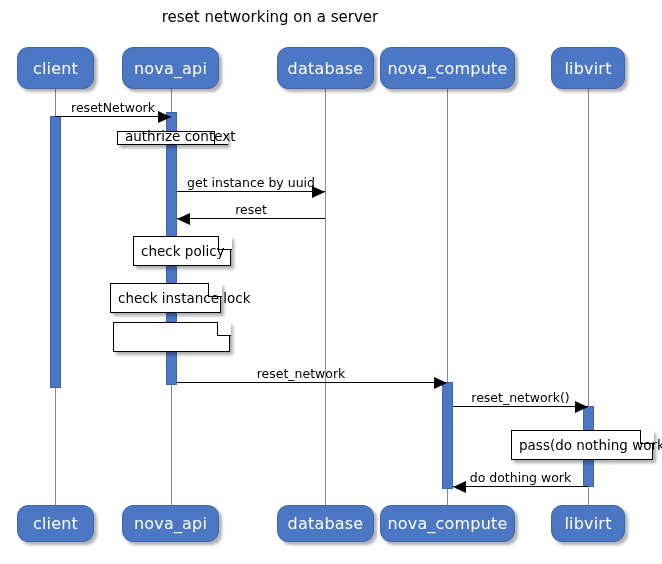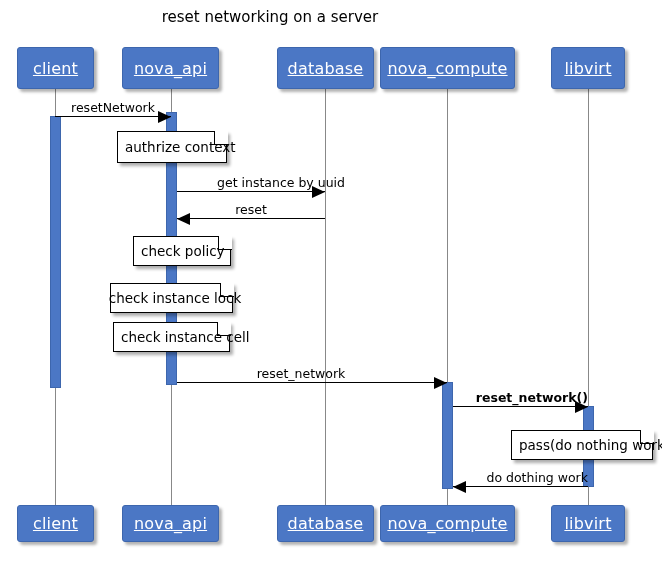--- a/index.html
+++ b/index.html
@@ -46,30 +46,29 @@
     width: 1px;
     background: #888888;
   }
 
   
   .participant {
     position: absolute;
     box-sizing: border-box;
     background: #4b77c5;
     border: 1px solid #3d66ad;
-    border-radius: 3px;
+    border-radius: 11px;
     color: #ffffff;
     font-size: 16px;
     display: flex;
     align-items: center;
     justify-content: center;
     white-space: nowrap;
     box-shadow: 3px 3px 3px rgba(0,0,0,0.30);
     letter-spacing: 0.2px;
-    text-decoration: underline;
   }
 
   
   .activation {
     position: absolute;
     box-sizing: border-box;
     width: 11px;
     background: #4b77c5;
     border: 1px solid #3d66ad;
   }
@@ -159,52 +158,51 @@
       <div class="lifeline" style="left: 588px; top: 89px; height: 416px;"></div>
       <div class="activation" style="left: 50px; top: 116px; height: 272px;"></div>
       <div class="activation" style="left: 166px; top: 112px; height: 273px;"></div>
       <div class="activation" style="left: 442px; top: 382px; height: 107px;"></div>
       <div class="activation" style="left: 583px; top: 406px; height: 81px;"></div>
       <div class="msg-line" style="left: 55px; top: 116px; width: 116px;"></div>
       <div class="arrow-head arrow-right" style="top: 111px; left: 158px;"></div>
       <div class="msg-label" style="top: 100px; left: 55px; width: 116px; text-align: center;">resetNetwork</div>
       <div class="msg-line" style="left: 177px; top: 191px; width: 148px;"></div>
       <div class="arrow-head arrow-right" style="top: 186px; left: 312px;"></div>
-      <div class="msg-label" style="top: 175px; left: 177px; width: 148px; text-align: center; margin-left: 30px;">get instance by uuid</div>
+      <div class="msg-label" style="top: 175px; left: 177px; width: 148px; text-align: center;">get instance by uuid</div>
       <div class="msg-line" style="left: 177px; top: 218px; width: 148px;"></div>
       <div class="arrow-head arrow-left" style="top: 213px; left: 177px;"></div>
       <div class="msg-label" style="top: 202px; left: 177px; width: 148px; text-align: center;">reset</div>
       <div class="msg-line" style="left: 177px; top: 382px; width: 270px;"></div>
       <div class="arrow-head arrow-right" style="top: 377px; left: 434px;"></div>
       <div class="msg-label" style="top: 366px; left: 166px; width: 270px; text-align: center;">reset_network</div>
       <div class="msg-line" style="left: 453px; top: 406px; width: 135px;"></div>
       <div class="arrow-head arrow-right" style="top: 401px; left: 575px;"></div>
-      <div class="msg-label" style="top: 390px; left: 453px; width: 135px; text-align: right; font-weight: bold;">reset_network()</div>
+      <div class="msg-label" style="top: 390px; left: 453px; width: 135px; text-align: center;">reset_network()</div>
       <div class="msg-line" style="left: 453px; top: 486px; width: 135px;"></div>
       <div class="arrow-head arrow-left" style="top: 481px; left: 453px;"></div>
-      <div class="msg-label" style="top: 470px; left: 453px; width: 135px; text-align: right;">do dothing work</div>
-      <div class="note" style="left: 117px; top: 131px; width: 110px; height: 32px;">
+      <div class="msg-label" style="top: 470px; left: 453px; width: 135px; text-align: center;">do dothing work</div>
+      <div class="note" style="left: 117px; top: 131px; width: 110px; height: 14px; align-items: flex-end;">
         <div class="fold-tri"></div>
         <div class="fold"></div>
         <div class="note-text">authrize context</div>
       </div>
       <div class="note" style="left: 133px; top: 236px; width: 98px; height: 30px;">
         <div class="fold-tri"></div>
         <div class="fold"></div>
         <div class="note-text">check policy</div>
       </div>
-      <div class="note" style="left: 110px; top: 283px; width: 123px; height: 30px; justify-content: center;">
+      <div class="note" style="left: 110px; top: 283px; width: 111px; height: 30px;">
         <div class="fold-tri"></div>
         <div class="fold"></div>
         <div class="note-text">check instance lock</div>
       </div>
       <div class="note" style="left: 113px; top: 322px; width: 117px; height: 30px;">
         <div class="fold-tri"></div>
         <div class="fold"></div>
-        <div class="note-text">check instance cell</div>
       </div>
       <div class="note" style="left: 511px; top: 430px; width: 142px; height: 30px;">
         <div class="fold-tri"></div>
         <div class="fold"></div>
         <div class="note-text">pass(do nothing work)</div>
       </div>
       <div class="participant" style="left: 17px; top: 47px; width: 77px; height: 42px;">
         <div>client</div>
       </div>
       <div class="participant" style="left: 17px; top: 505px; width: 77px; height: 37px;">

